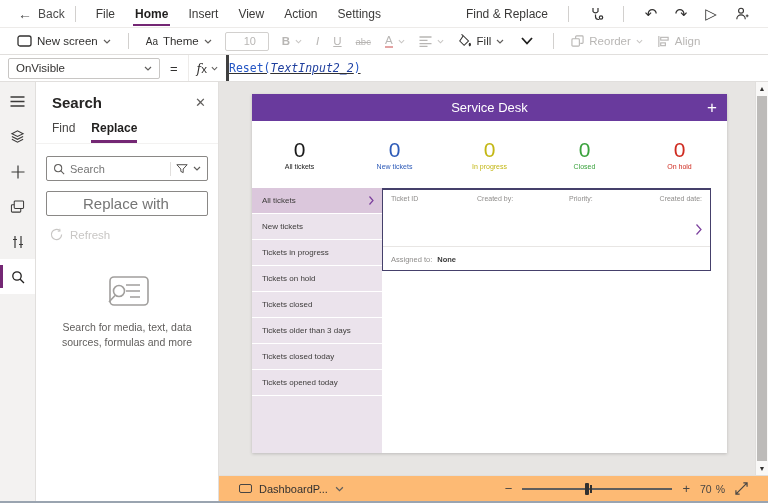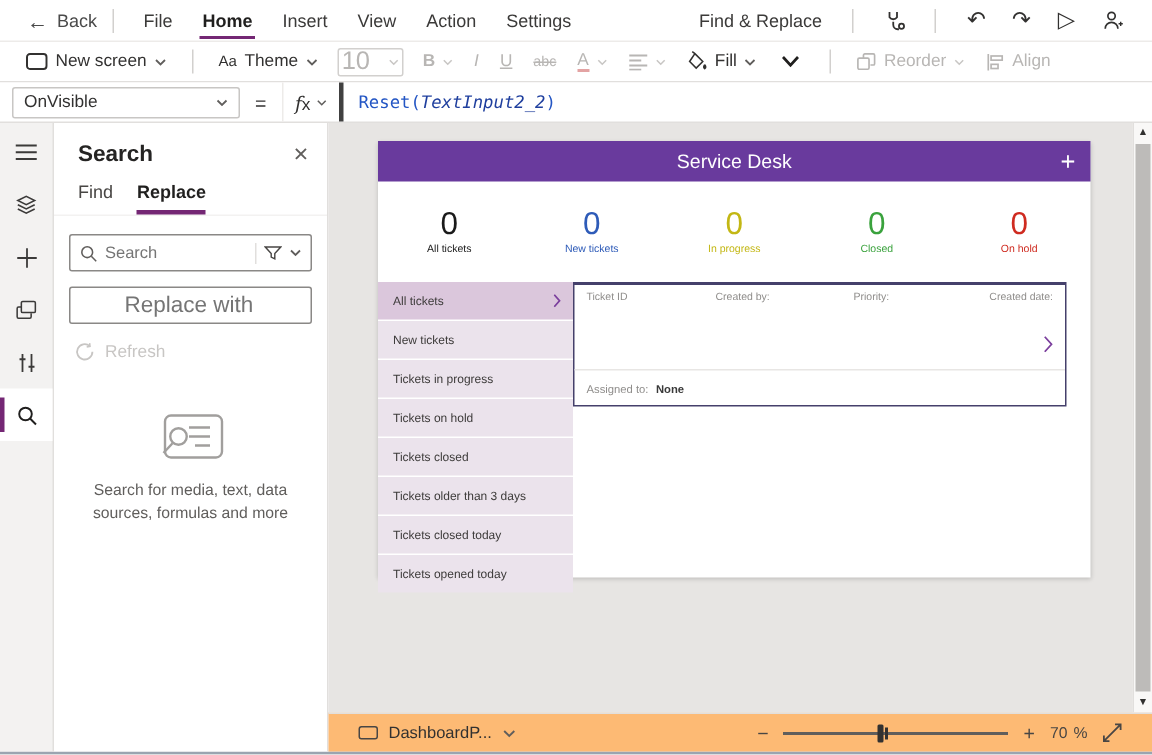--- a/index.html
+++ b/index.html
@@ -19,32 +19,32 @@
   .topbar .fr-label { color:#3b3a39; margin-right:6px; }
   .icon-btn { width:26px; height:24px; display:flex; align-items:center; justify-content:center; color:#323130; cursor:pointer; }
   .glyph { font-size:15px; line-height:1; }
 
   
   .toolbar { height:27px; background:#fff; border-bottom:1px solid #e1dfdd; display:flex; align-items:center; font-size:11.5px; padding-left:10px; flex:0 0 auto; }
   .t-item { display:flex; align-items:center; gap:5px; padding:0 7px; height:26px; color:#323130; cursor:pointer; white-space:nowrap; }
   .t-item.disabled { color:#b8b6b4; cursor:default; }
   .chev { display:inline-block; }
   .chev svg { display:block; }
-  .fontsize { width:44px; height:19px; border:1px solid #d2d0ce; border-radius:2px; color:#b8b6b4; display:flex; align-items:center; justify-content:space-between; padding:0 2px; font-size:17px; margin:0 6px;text-align:right; }
+  .fontsize { width:44px; height:19px; border:1px solid #d2d0ce; border-radius:2px; color:#b8b6b4; display:flex; align-items:center; justify-content:space-between; padding:0 18px; font-size:11px; margin:0 6px;text-align:right; }
   .biu { font-size:11.5px; }
   .strike { text-decoration:line-through; font-size:9.5px; }
   .fontA { border-bottom:2px solid #e3a3a3; line-height:11px; }
 
   
   .fbar { height:27px; background:#fff; border-bottom:1px solid #e1dfdd; display:flex; align-items:center; font-size:11.5px; flex:0 0 auto; }
   .prop-combo { width:152px; height:21px; border:1px solid #c8c6c4; border-radius:2px; margin-left:8px; display:flex; align-items:center; justify-content:space-between; padding:0 7px; color:#323130; cursor:pointer; }
   .eq { margin:0 10px; color:#323130; font-size:13px; }
   .fx-btn { display:flex; align-items:center; gap:4px; padding:0 8px; height:26px; border-left:1px solid #edebe9; border-right:3px solid #404040; cursor:pointer; }
   .fx-btn i { font-family:"DejaVu Serif", serif; font-size:12.5px; }
-  .formula { margin-left:10px; font-family:"DejaVu Sans Mono", monospace; font-size:11.5px; }
+  .formula { font-family:"DejaVu Sans Mono", monospace; font-size:11.5px;text-decoration:underline; }
   .f-fn { color:#2456c4; }
   .f-id { color:#1f3f9e; font-style:italic; }
 
   
   .main { flex:1; display:flex; min-height:0; }
 
   
   .rail { width:36px; background:#f3f2f1; border-right:1px solid #e1dfdd; display:flex; flex-direction:column; padding-top:2px; }
   .rail-btn { height:35px; display:flex; align-items:center; justify-content:center; color:#3b3a39; position:relative; cursor:pointer; }
   .rail-btn.active { background:#fff; }
@@ -70,21 +70,21 @@
 
   
   .right-col { flex:1; display:flex; flex-direction:column; min-width:0; }
   .workspace { flex:1; background:#e7e5e3; position:relative; overflow:hidden; }
   .vscroll { position:absolute; right:0; top:0; bottom:0; width:13px; background:#f9f8f7; border-left:1px solid #e1dfdd; }
   .vscroll .arrow { height:13px; display:flex; align-items:center; justify-content:center; font-size:7px; color:#323130; }
   .vscroll .thumb { position:absolute; top:14px; bottom:14px; left:1px; right:1px; background:#bdbbb9; }
   .vscroll .arrow.bottom { position:absolute; bottom:0; left:0; right:0; }
 
   
-  .canvas { position:absolute; left:33px; top:12px; width:475px; height:291px; background:#fff; box-shadow:0 1px 3px rgba(0,0,0,.18); display:flex; flex-direction:column; }
+  .canvas { position:absolute; left:33px; top:12px; width:475px; height:359px; background:#fff; box-shadow:0 1px 3px rgba(0,0,0,.18); display:flex; flex-direction:column; }
   .cv-header { height:27px; background:#693a9d; color:#fff; display:flex; align-items:center; justify-content:center; position:relative; font-size:13px; flex:0 0 auto; cursor:pointer; }
   .cv-plus { position:absolute; right:10px; top:0; bottom:0; display:flex; align-items:center; font-size:17px; font-weight:300; cursor:pointer; }
   .stats { height:67px; display:flex; align-items:center; flex:0 0 auto; }
   .stat { flex:1; text-align:center; cursor:pointer; }
   .stat .num { font-size:21px; line-height:1; }
   .stat .lbl { font-size:7px; margin-top:3px; }
   .cv-body { flex:1; display:flex; min-height:0; }
   .cv-menu { width:130px; display:flex; flex-direction:column; }
   .cv-menu-item { height:25px; margin-bottom:1px; background:#ebe3ec; display:flex; align-items:center; padding:0 8px 0 10px; font-size:8px; color:#3d3b3a; cursor:pointer; flex:0 0 auto; }
   .cv-menu-item.selected { background:#dbc7dc; }

